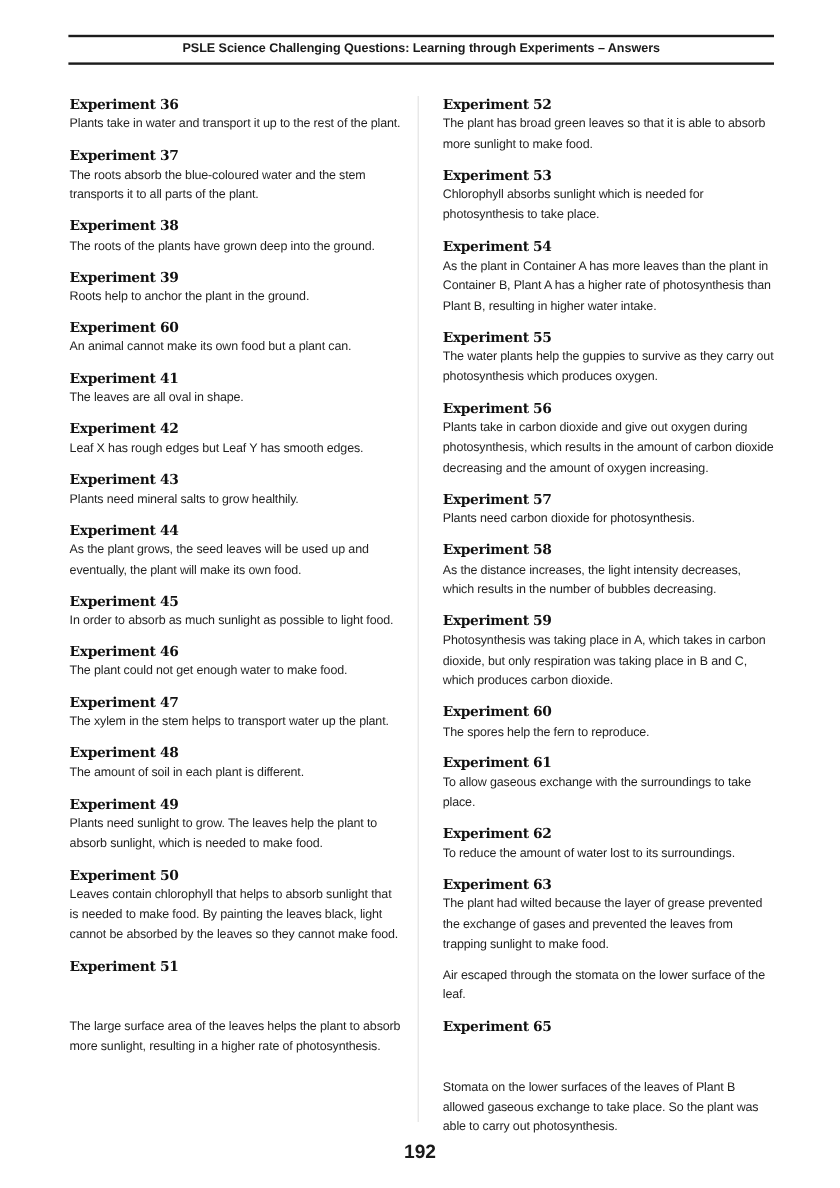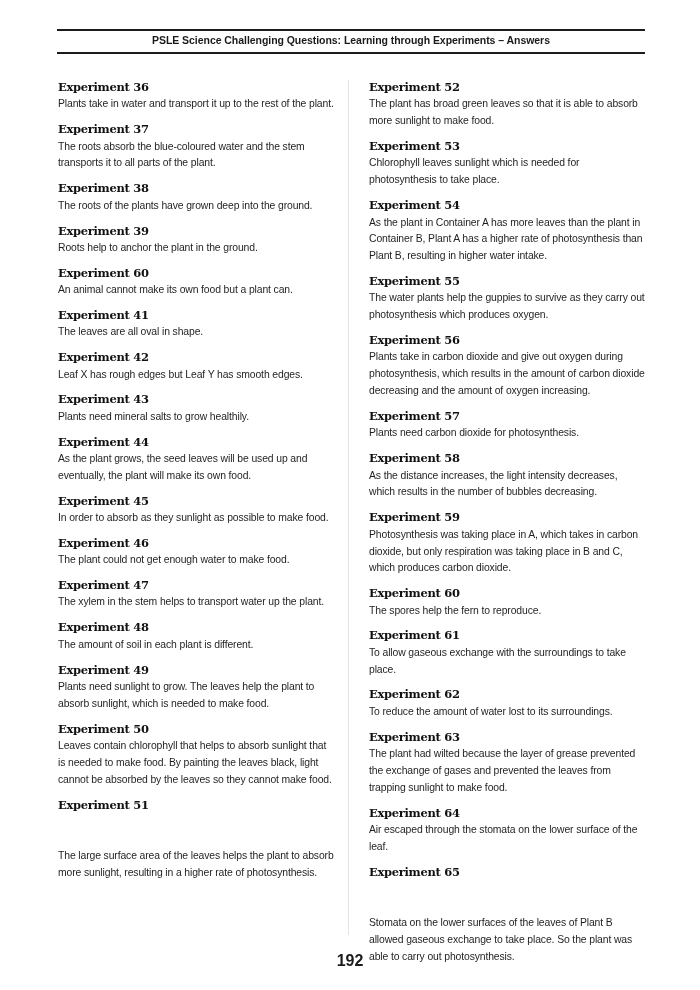--- a/index.html
+++ b/index.html
@@ -152,21 +152,21 @@
         <div class="entry">
           <div class="entry-heading">Experiment 43</div>
           <div class="entry-body">Plants need mineral salts to grow healthily.</div>
         </div>
         <div class="entry">
           <div class="entry-heading">Experiment 44</div>
           <div class="entry-body">As the plant grows, the seed leaves will be used up and eventually, the plant will make its own food.</div>
         </div>
         <div class="entry">
           <div class="entry-heading">Experiment 45</div>
-          <div class="entry-body">In order to absorb as they sunlight as possible to make food.</div>
+          <div class="entry-body">In order to absorb as much sunlight as possible to light food.</div>
         </div>
         <div class="entry">
           <div class="entry-heading">Experiment 46</div>
           <div class="entry-body">The plant could not get enough water to make food.</div>
         </div>
         <div class="entry">
           <div class="entry-heading">Experiment 47</div>
           <div class="entry-body">The xylem in the stem helps to transport water up the plant.</div>
         </div>
         <div class="entry">
@@ -186,21 +186,21 @@
           <div class="entry-body">The large surface area of the leaves helps the plant to absorb more sunlight, resulting in a higher rate of photosynthesis.</div>
         </div>
       </div>
     <div class="col" id="right-col">
         <div class="entry">
           <div class="entry-heading">Experiment 52</div>
           <div class="entry-body">The plant has broad green leaves so that it is able to absorb more sunlight to make food.</div>
         </div>
         <div class="entry">
           <div class="entry-heading">Experiment 53</div>
-          <div class="entry-body">Chlorophyll leaves sunlight which is needed for photosynthesis to take place.</div>
+          <div class="entry-body">Chlorophyll absorbs sunlight which is needed for photosynthesis to take place.</div>
         </div>
         <div class="entry">
           <div class="entry-heading">Experiment 54</div>
           <div class="entry-body">As the plant in Container A has more leaves than the plant in Container B, Plant A has a higher rate of photosynthesis than Plant B, resulting in higher water intake.</div>
         </div>
         <div class="entry">
           <div class="entry-heading">Experiment 55</div>
           <div class="entry-body">The water plants help the guppies to survive as they carry out photosynthesis which produces oxygen.</div>
         </div>
         <div class="entry">
@@ -229,21 +229,20 @@
         </div>
         <div class="entry">
           <div class="entry-heading">Experiment 62</div>
           <div class="entry-body">To reduce the amount of water lost to its surroundings.</div>
         </div>
         <div class="entry">
           <div class="entry-heading">Experiment 63</div>
           <div class="entry-body">The plant had wilted because the layer of grease prevented the exchange of gases and prevented the leaves from trapping sunlight to make food.</div>
         </div>
         <div class="entry">
-          <div class="entry-heading">Experiment 64</div>
           <div class="entry-body">Air escaped through the stomata on the lower surface of the leaf.</div>
         </div>
         <div class="entry">
           <div class="entry-heading">Experiment 65</div>
           <div class="entry-body">Stomata on the lower surfaces of the leaves of Plant B allowed gaseous exchange to take place. So the plant was able to carry out photosynthesis.</div>
         </div>
       </div>
   </div>
 
   <div class="folio">192</div>

